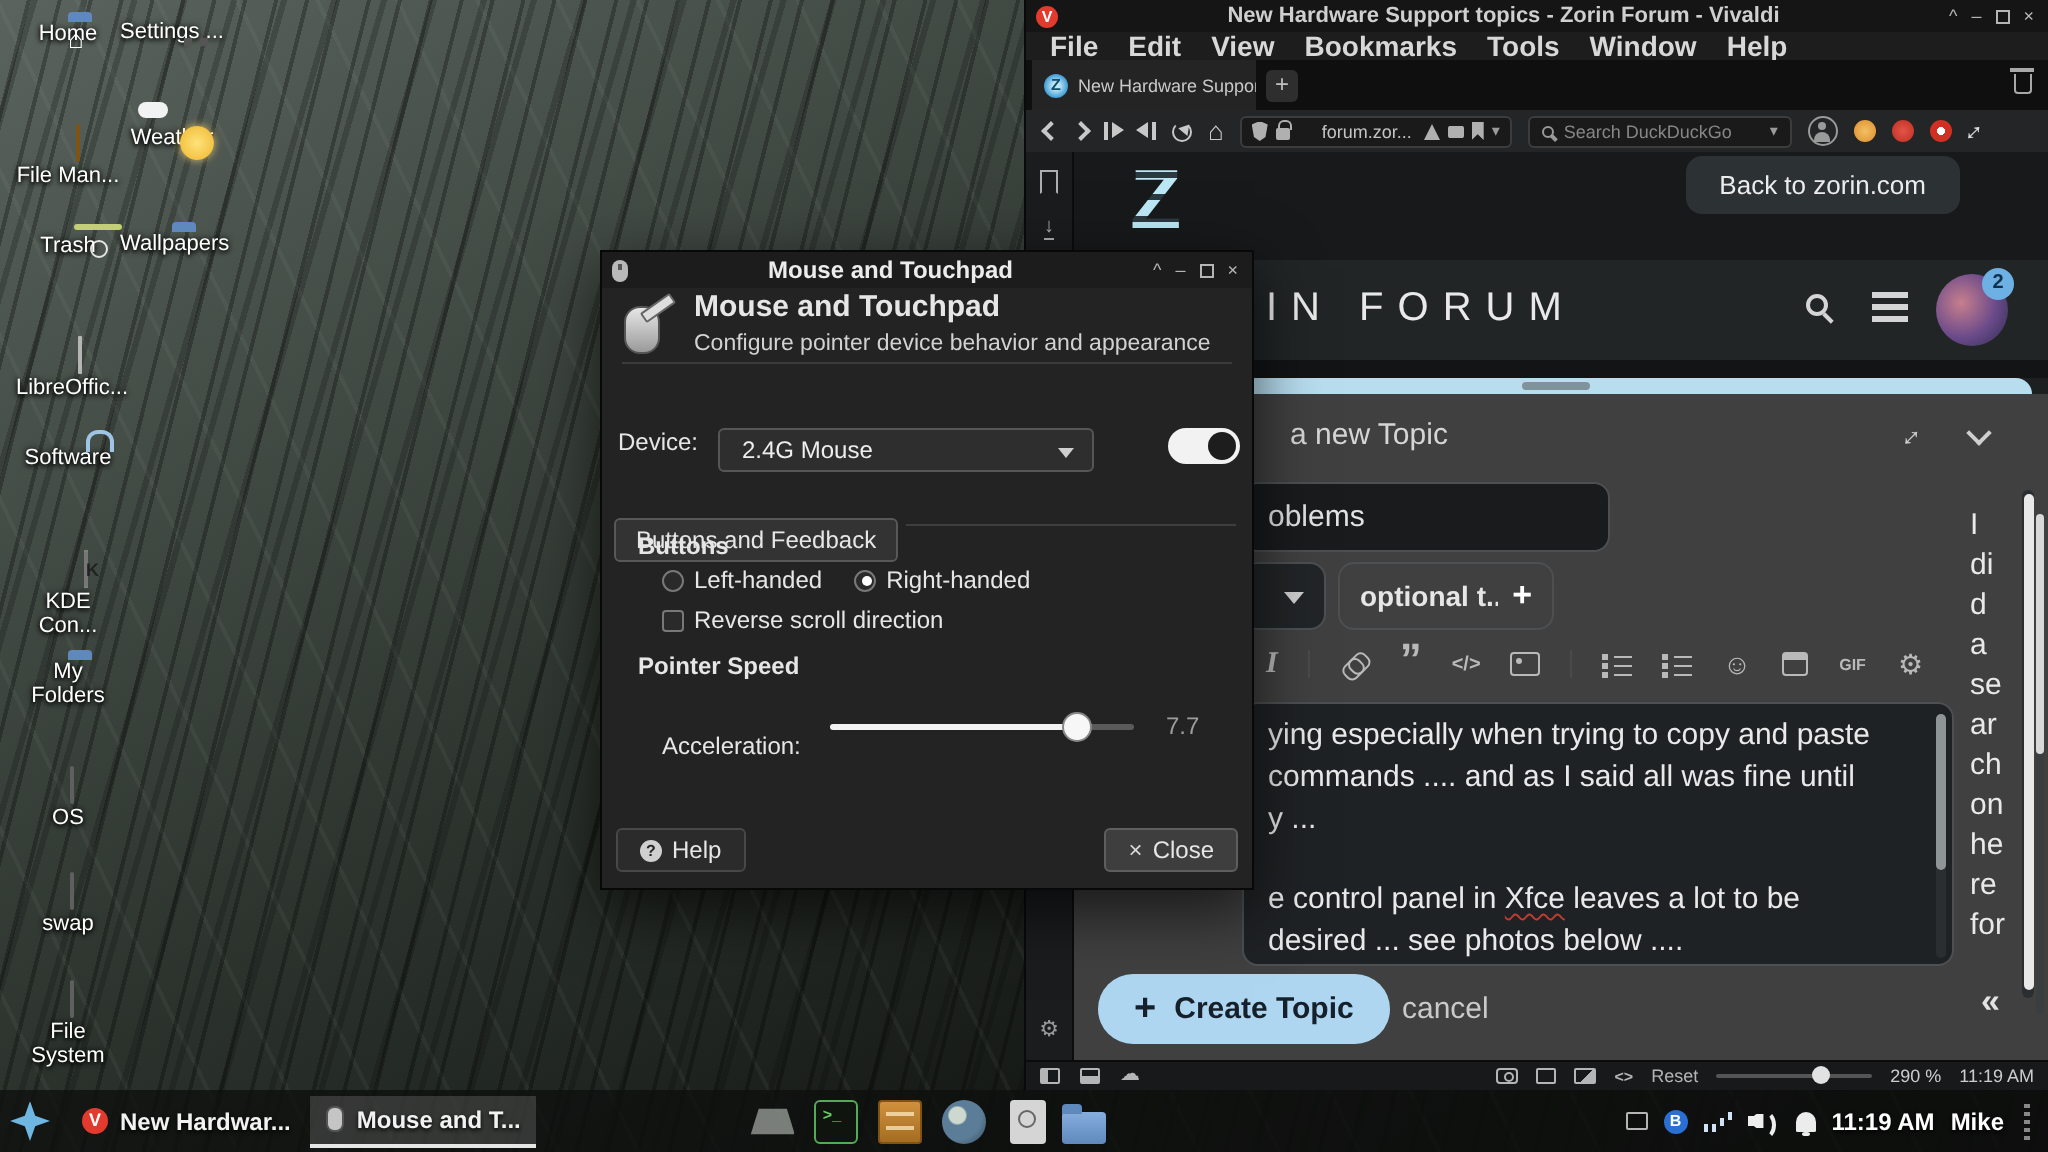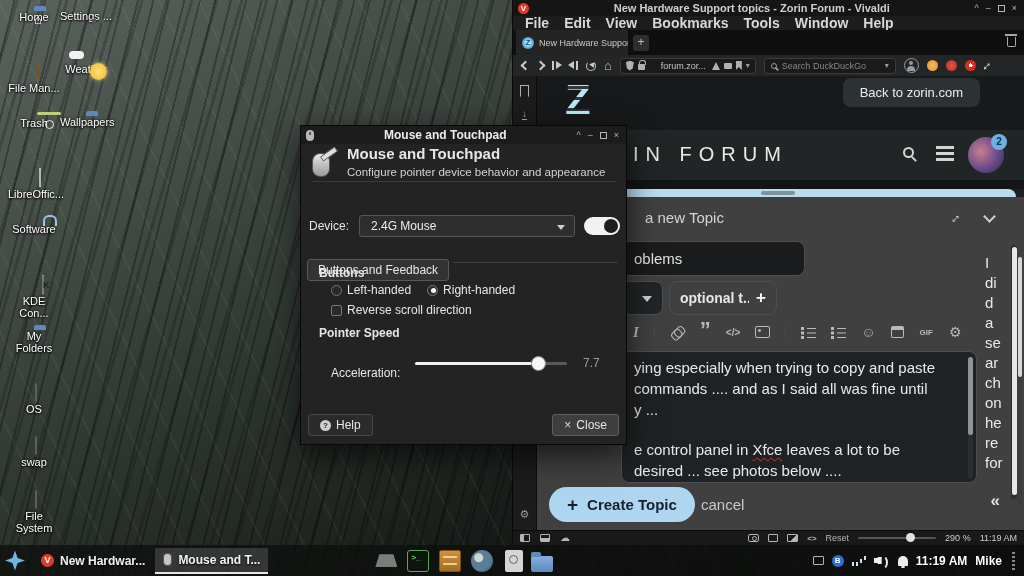--- a/index.html
+++ b/index.html
@@ -184,23 +184,23 @@
   .dlg-title { flex:1; text-align:center; font-size:12px; font-weight:bold; color:#ececec; }
   .dlg-header { position:absolute; left:10px; top:22px; right:10px; height:34px; display:flex; gap:10px; align-items:center; border-bottom:1px solid #3b3b3b; padding-bottom:4px; }
   .mouseart { width:26px; height:28px; position:relative; flex:none; }
   .mouseart::before { content:""; position:absolute; left:1px; top:4px; width:16px; height:22px; background:linear-gradient(#e6e6e6,#9a9a9a); border:1px solid #555; border-radius:8px; }
   .mouseart::after { content:""; position:absolute; right:-1px; top:2px; width:16px; height:4px; background:#dedede; border:1px solid #666; transform:rotate(-35deg); border-radius:1px; }
   .dlg-h1 { font-size:15px; font-weight:bold; line-height:17px; }
   .dlg-sub { font-size:11.5px; color:#d2d2d2; }
   .dlg-tabs { position:absolute; left:6px; top:62px; display:flex; align-items:center; gap:8px; }
   .dtab { font-size:12px; color:#e0e0e0; padding:3px 10px; }
   .dtab.sel { background:#3c3c3c; border:1px solid #5c5c5c; border-radius:3px; }
-  .devrow { position:absolute; left:8px; top:88px; right:6px; height:24px; display:flex; align-items:center; }
+  .devrow { position:absolute; left:8px; top:88px; right:6px; height:24px; display:flex; align-items:flex-start; }
   .devlabel { font-size:12px; width:50px; }
-  .devselect { width:216px; height:22px; background:#2e2e2e; border:1px solid #565656; border-radius:3px; position:relative; font-size:12px; line-height:20px; padding-left:11px; color:#eee; }
+  .devselect { width:188px; height:22px; background:#2e2e2e; border:1px solid #565656; border-radius:3px; position:relative; font-size:12px; line-height:20px; padding-left:11px; color:#eee; }
   .devselect::after { content:""; position:absolute; right:9px; top:9px; width:0; height:0; border-left:4px solid transparent; border-right:4px solid transparent; border-top:5px solid #cfcfcf; }
   .toggle { margin-left:auto; width:36px; height:18px; background:#f2f2f2; border-radius:9px; position:relative; }
   .toggle::after { content:""; position:absolute; right:2px; top:2px; width:14px; height:14px; border-radius:50%; background:#1d1d1d; }
   .secrow { position:absolute; left:6px; top:117px; right:8px; display:flex; align-items:center; gap:4px; }
   .secbtn { font-size:12px; padding:3px 10px; background:#333; border:1px solid #585858; border-radius:3px;margin-top:16px; }
   .secline { flex:1; height:1px; background:#3e3e3e; }
   .bheading { position:absolute; left:18px; top:140px; font-size:12px; font-weight:bold; }
   .radiorow { position:absolute; left:30px; top:157px; display:flex; align-items:center; gap:16px; }
   .opt { display:flex; align-items:center; gap:5px; font-size:12px; }
   .radio { width:11px; height:11px; border-radius:50%; background:#2a2a2a; border:1px solid #787878; position:relative; }

